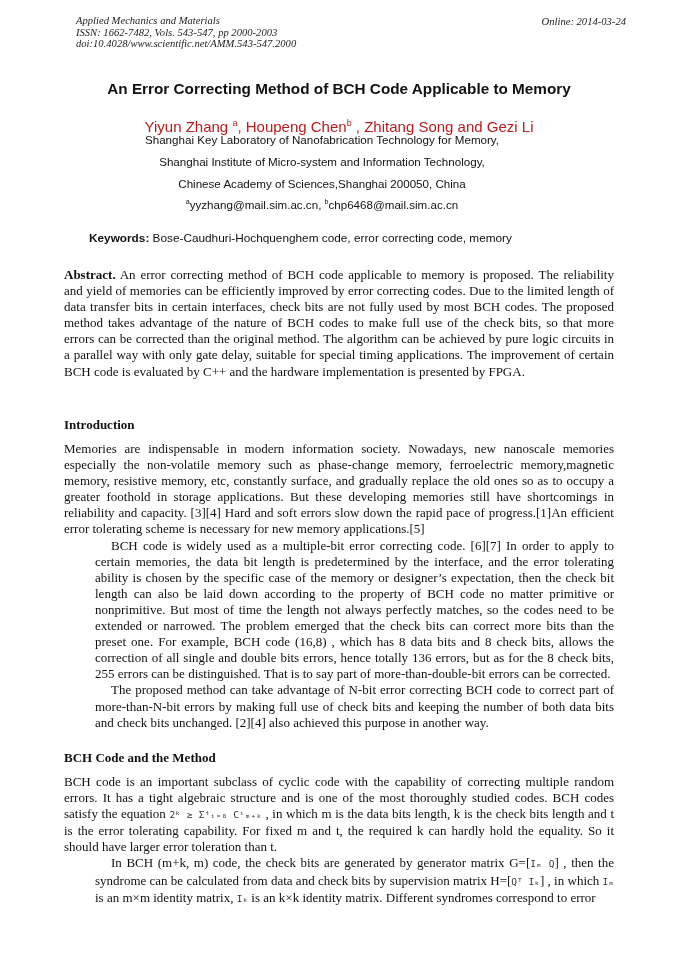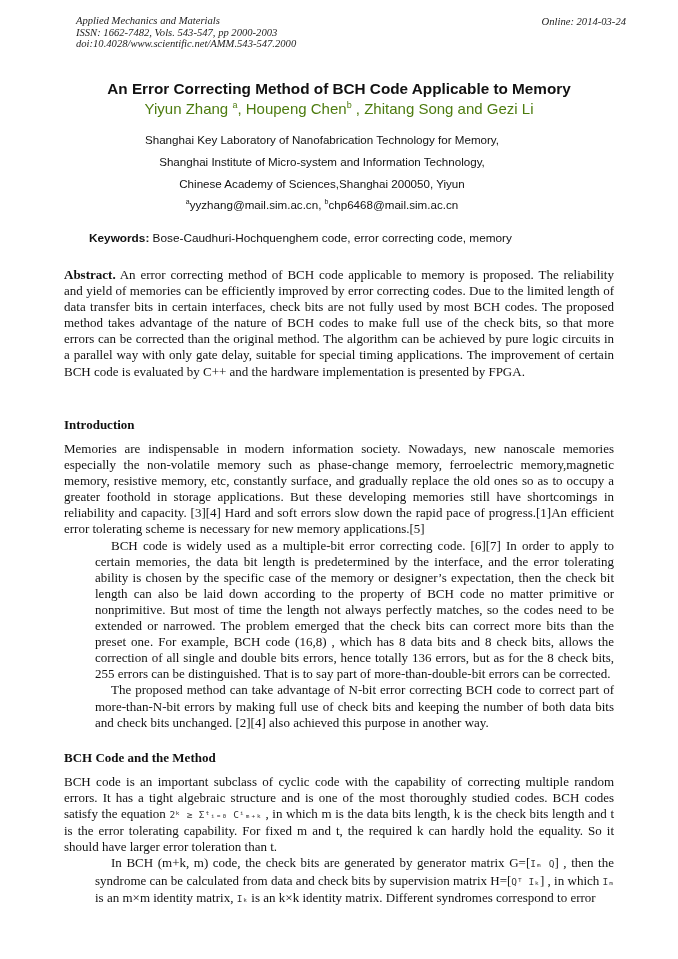--- a/index.html
+++ b/index.html
@@ -1,20 +1,20 @@
 <!DOCTYPE html>
 <html><head>
 <meta charset="utf-8">
 <style>
   html, body { margin: 0; padding: 0; background: #ffffff; }
   body { width: 678px; height: 959px; position: relative; overflow: hidden; color: #111; }
   .hdr { position: absolute; top: 15px; left: 64px; width: 550px; font-family: "Liberation Serif", serif; font-style: italic; font-size: 10.6px; line-height: 11.5px; color: #222; margin-left: 12px; }
   .hdr .right { position: absolute; right: 0; top: 1px; padding-left: 24px; }
   .title { position: absolute; top: 80px; left: 0; width: 678px; text-align: center; font-family: "Liberation Sans", sans-serif; font-weight: bold; font-size: 15.3px; color: #111; }
-  .authors { position: absolute; top: 100px; left: 0; width: 678px; text-align: center; font-family: "Liberation Sans", sans-serif; font-size: 15px; color: #4d7c0f; }
+  .authors { position: absolute; top: 118px; left: 0; width: 678px; text-align: center; font-family: "Liberation Sans", sans-serif; font-size: 15px; color: #b91c1c; }
   .authors sup { font-size: 9px; }
   .aff { position: absolute; left: 0; width: 644px; text-align: center; font-family: "Liberation Sans", sans-serif; font-size: 11.6px; color: #111; }
   .aff sup { font-size: 7px; }
   .kw { position: absolute; top: 231px; left: 64px; width: 560px; font-family: "Liberation Sans", sans-serif; font-size: 11.8px; }
   .kw b { font-weight: bold; padding-left: 25px; }
   .body { position: absolute; left: 64px; width: 550px; font-family: "Liberation Serif", serif; font-size: 13px; line-height: 16.1px; text-align: justify; color: #111; }
   .body p { margin: 0; }
   .body p.ind { text-indent: 16px; margin-left: 31px; }
   .sec { position: absolute; left: 64px; font-family: "Liberation Serif", serif; font-weight: bold; font-size: 13px; }
   .math { font-family: "DejaVu Sans Mono", monospace; font-size: 9.5px; color: #333; }
@@ -34,21 +34,21 @@
 
 <div class="authors">
   <span>Yiyun Zhang</span>
   <sup>a</sup>,
   <span>Houpeng Chen</span><sup>b</sup> ,
   <span>Zhitang Song and Gezi Li</span>
 </div>
 
 <div class="aff" style="top:133px">Shanghai Key Laboratory of Nanofabrication Technology for Memory,</div>
 <div class="aff" style="top:155px">Shanghai Institute of Micro-system and Information Technology,</div>
-<div class="aff" style="top:177px">Chinese Academy of Sciences,Shanghai 200050, Yiyun</div>
+<div class="aff" style="top:177px">Chinese Academy of Sciences,Shanghai 200050, China</div>
 <div class="aff" style="top:198px">
   <sup>a</sup><span>yyzhang@mail.sim.ac.cn</span>,
   <sup>b</sup><span>chp6468@mail.sim.ac.cn</span>
 </div>
 
 <div class="kw">
   <b>Keywords:</b>
   <span>Bose-Caudhuri-Hochquenghem code, error correcting code, memory</span>
 </div>
 

